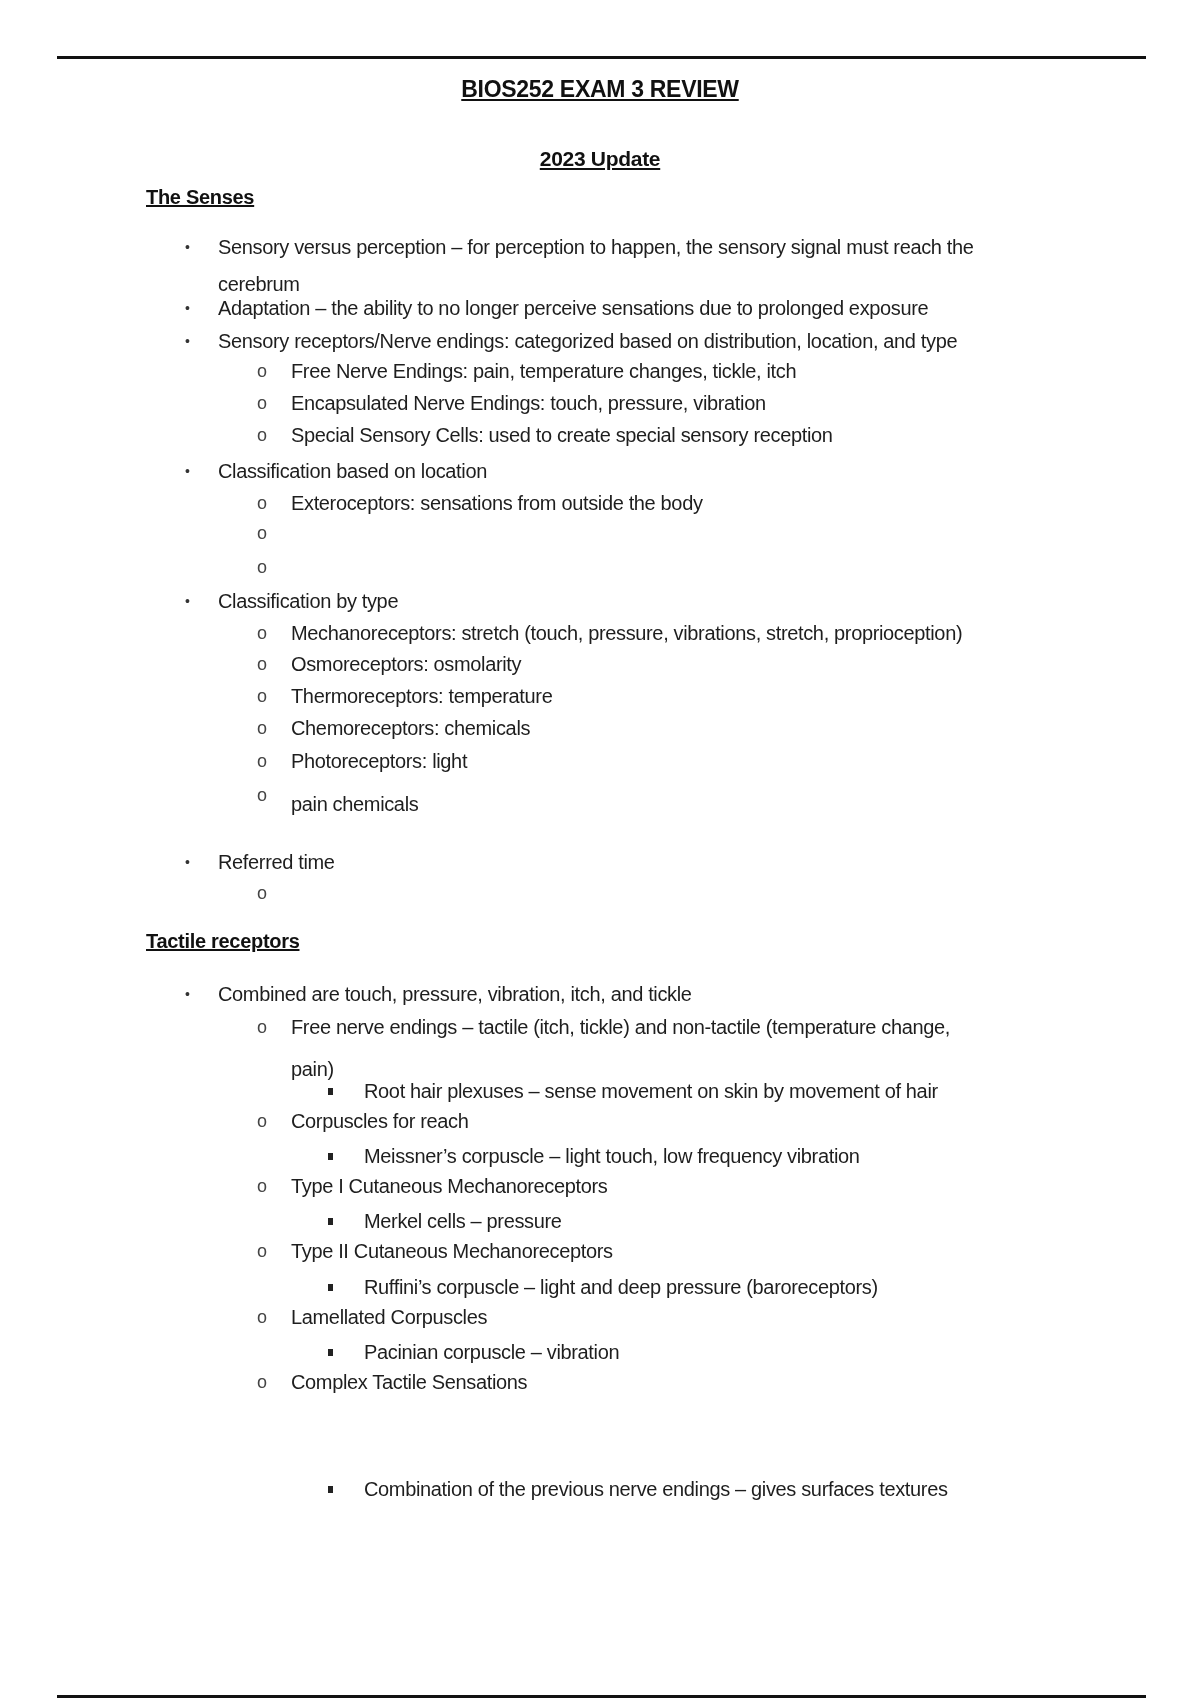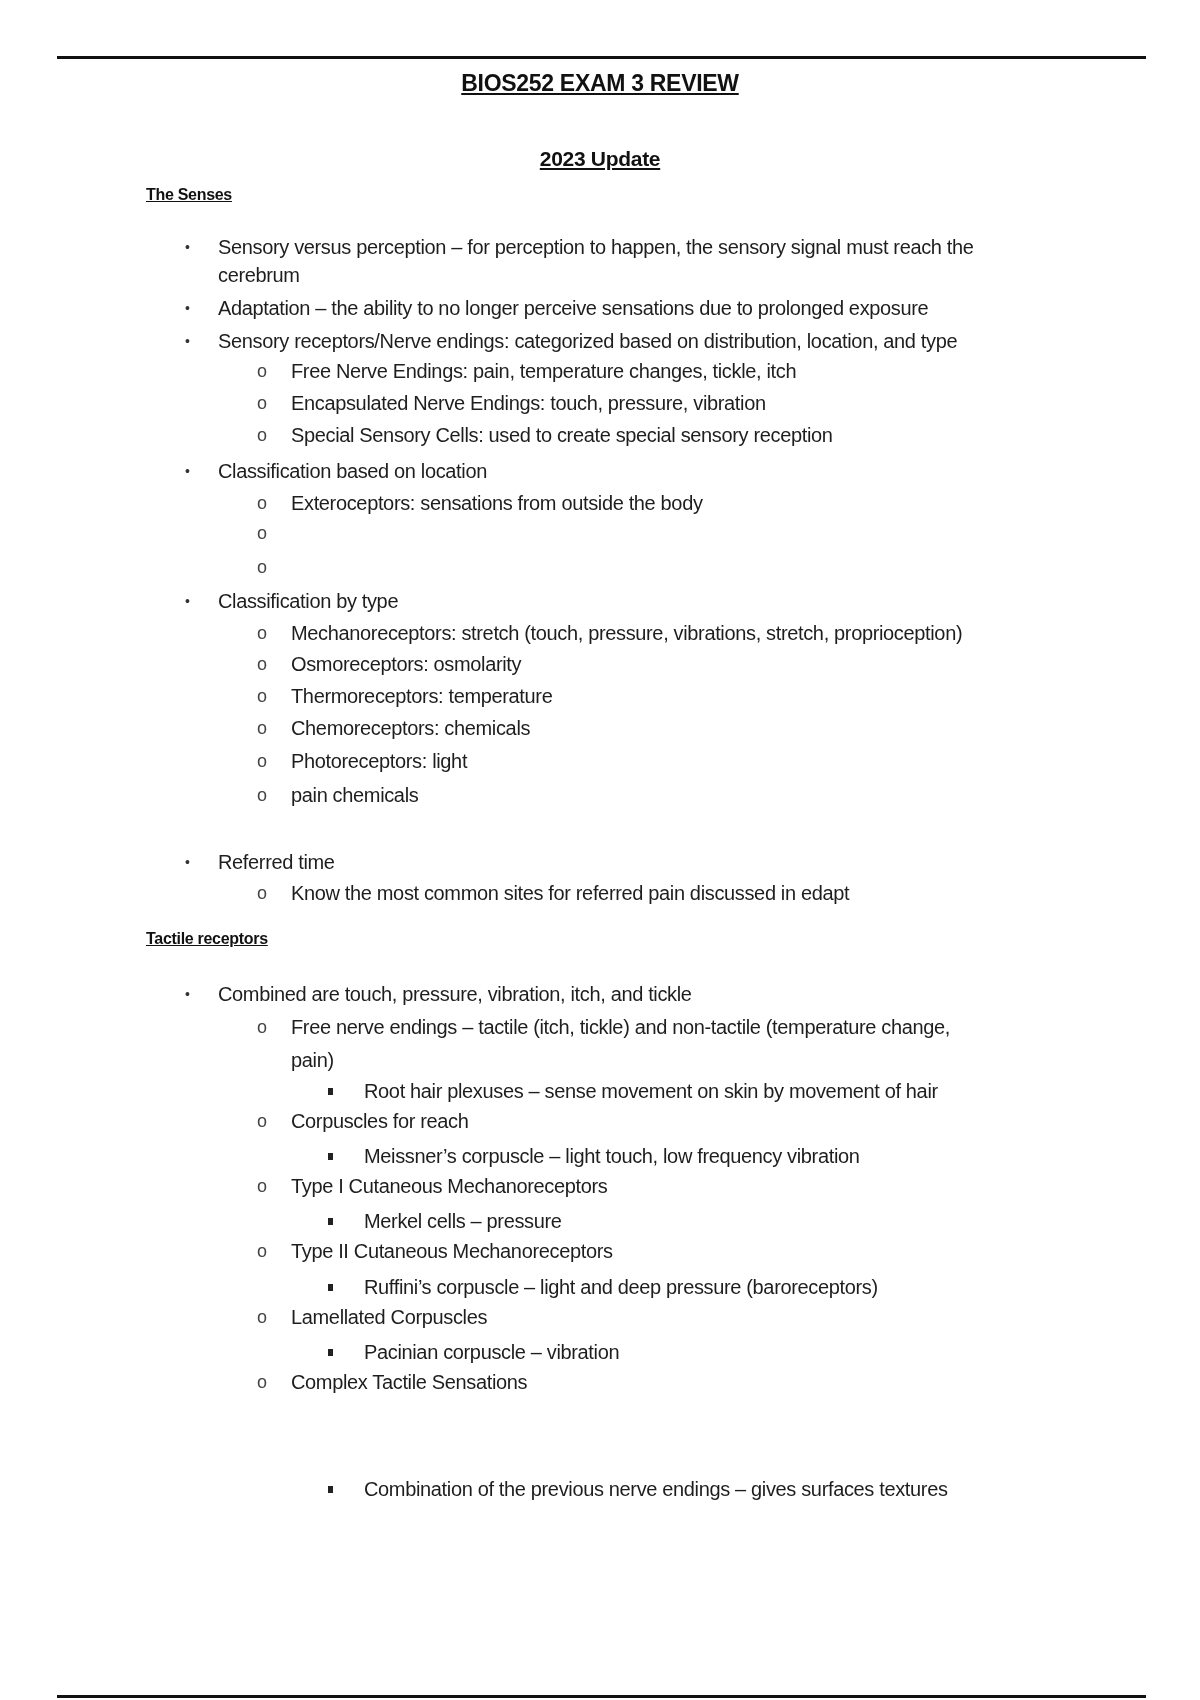--- a/index.html
+++ b/index.html
@@ -7,35 +7,35 @@
     width: 1200px; height: 1700px; background: #ffffff; position: relative;
     font-family: "Liberation Sans", sans-serif; color: #1e1e1e; overflow: hidden;
   }
   .rule { position: absolute; left: 57px; width: 1089px; height: 3px; background: #111; }
   .rule.top { top: 56px; }
   .rule.bottom { top: 1695px; height: 3px; }
   .title {
     position: absolute; left: 0; width: 1200px; text-align: center;
     font-weight: bold; text-decoration: underline; color: #111;
   }
-  .title.main { top: 70px; font-size: 23px; letter-spacing: -0.3px; text-align: center; }
+  .title.main { top: 76px; font-size: 23px; letter-spacing: -0.3px; text-align: center; }
   .title.sub { top: 147px; font-size: 21px; letter-spacing: -0.3px; }
   .section-heading {
-    position: absolute; left: 146px; font-size: 16px; font-weight: bold;
+    position: absolute; left: 146px; font-size: 20px; font-weight: bold;
     text-decoration: underline; color: #111; letter-spacing: -0.3px;
   }
   .item { position: absolute; font-size: 20px; line-height: 28px; letter-spacing: -0.35px; white-space: nowrap; }
   .lvl1 { left: 218px; }
   .lvl2 { left: 291px; }
   .lvl3 { left: 364px; }
   .marker { position: absolute; display: inline-block; }
   .lvl1 .marker { left: -33px; top: 0; font-size: 14px; color: #333; }
   .lvl2 .marker { left: -34px; top: 0; font-size: 18px; color: #444; }
   .lvl3 .marker { left: -36px; top: 11px; width: 5px; height: 7px; background: #222; }
-  .cont { display: block; }
+  .cont { display: block; margin-top: 9px; }
 </style>
 </head>
 <body>
 
 <div class="rule top"></div>
 
 <div class="title main">BIOS252 EXAM 3 REVIEW</div>
 <div class="title sub">2023 Update</div>
 
 <div class="section-heading" style="top:186px">The Senses</div>
@@ -106,21 +106,20 @@
 <div class="item lvl2" style="top:779px; line-height:33px">
   <span class="marker">o</span>
   <span class="cont">pain chemicals</span>
 </div>
 <div class="item lvl1" style="top:848px">
   <span class="marker">•</span>
   <span>Referred time</span>
 </div>
 <div class="item lvl2" style="top:879px">
   <span class="marker">o</span>
-  <span>Know the most common sites for referred pain discussed in edapt</span>
 </div>
 
 <div class="section-heading" style="top:930px">Tactile receptors</div>
 
 <div class="item lvl1" style="top:980px">
   <span class="marker">•</span>
   <span>Combined are touch, pressure, vibration, itch, and tickle</span>
 </div>
 <div class="item lvl2" style="top:1011px; line-height:33px">
   <span class="marker">o</span>

